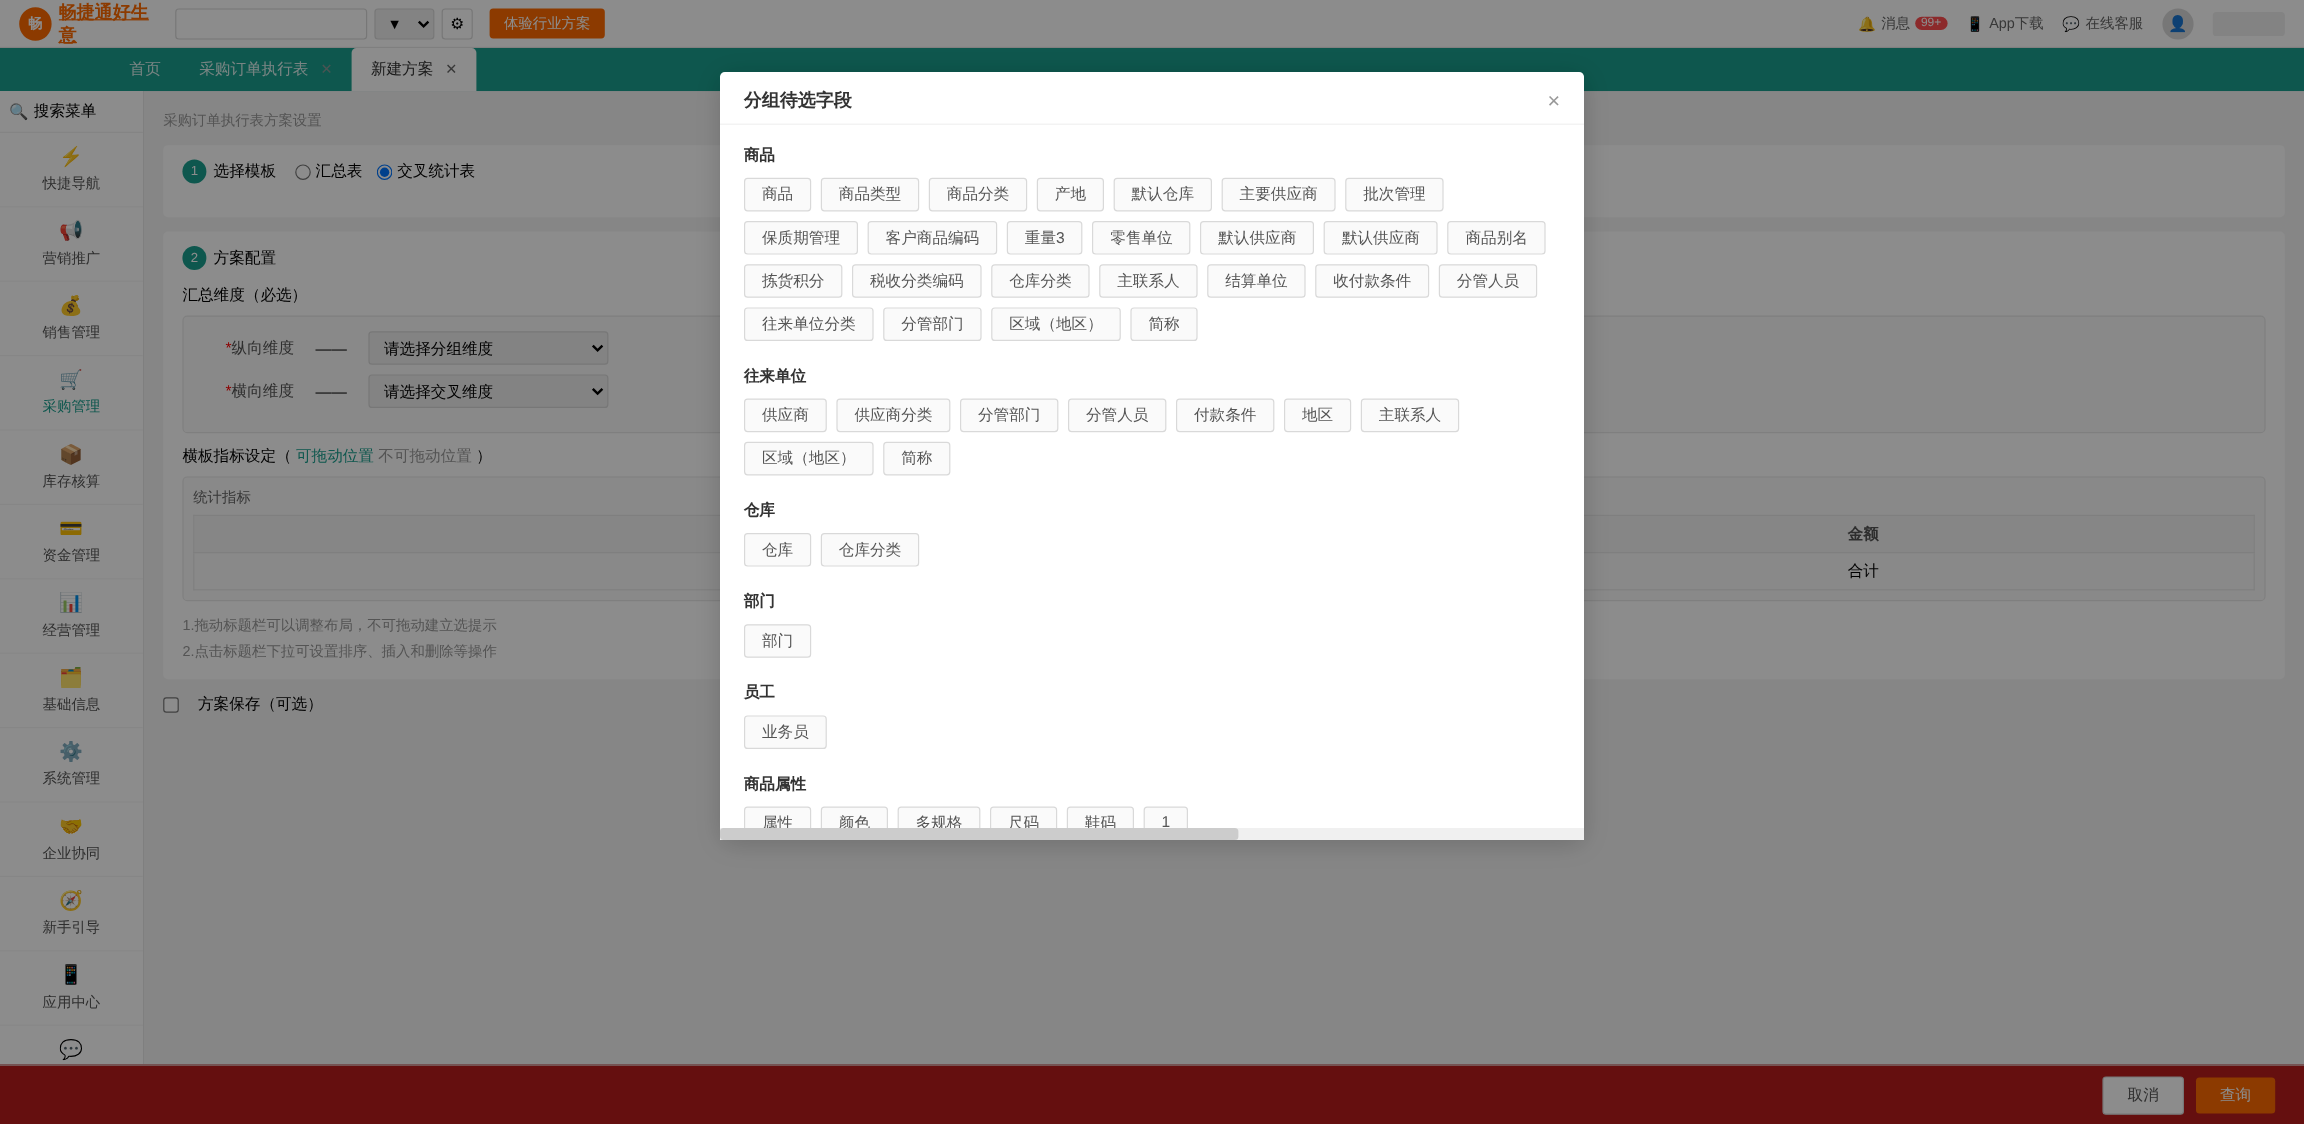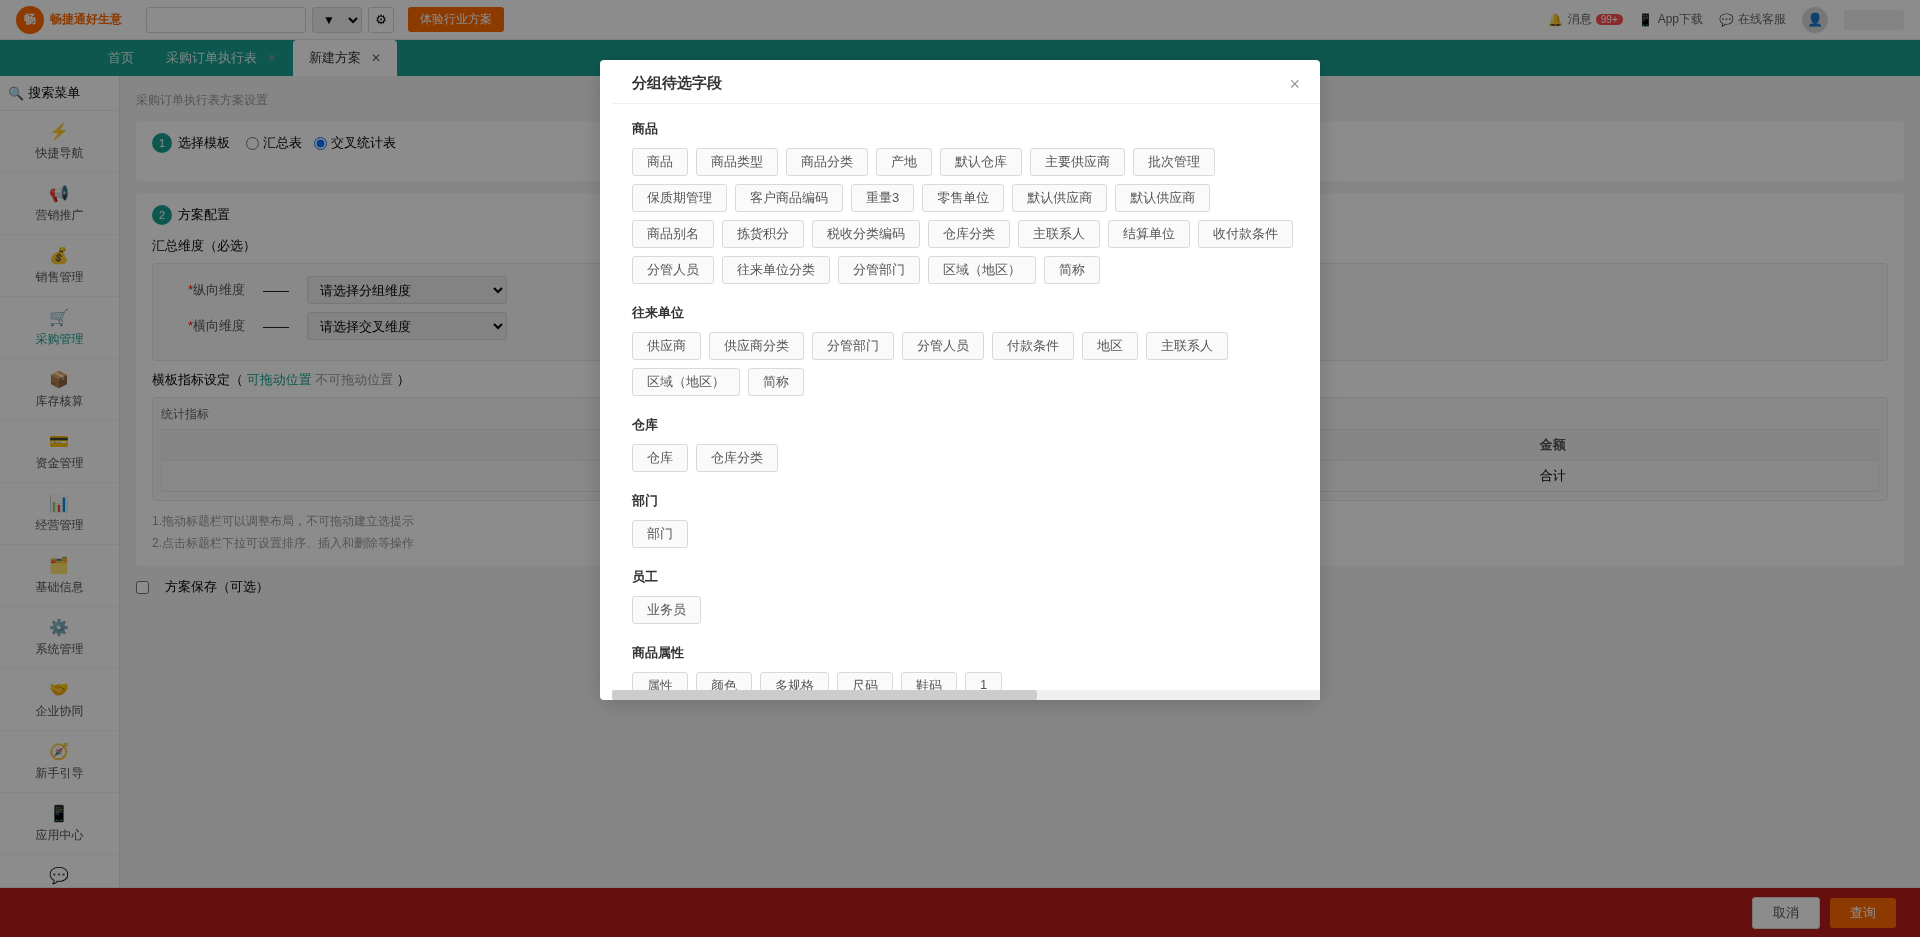--- a/index.html
+++ b/index.html
@@ -22,21 +22,21 @@
       gap: 6px;
       width: 120px;
     }
     .logo-icon {
       width: 28px; height: 28px;
       background: #ff6b00;
       border-radius: 50%;
       display: flex; align-items: center; justify-content: center;
       color: #fff; font-size: 12px; font-weight: bold;
     }
-    .logo-text { color: #ff6b00; font-size: 12px; font-weight: bold; }
+    .logo-text { color: #ff6b00; font-size: 15px; font-weight: bold; text-decoration: underline; }
     .header-search {
       display: flex; align-items: center; gap: 6px; margin-left: 10px;
     }
     .header-search input {
       width: 160px; height: 26px; border: 1px solid #d9d9d9; border-radius: 3px; padding: 0 8px; font-size: 12px;
     }
     .header-select {
       height: 26px; border: 1px solid #d9d9d9; border-radius: 3px; padding: 0 6px; font-size: 12px; width: 50px;
     }
     .gear-btn {
@@ -172,21 +172,20 @@
       background: rgba(0,0,0,0.45); z-index: 100;
       display: flex; align-items: flex-start; justify-content: center;
       padding-top: 60px;
     }
     .modal-dialog {
       background: #fff; border-radius: 4px; width: 720px;
       max-height: 640px;
       display: flex; flex-direction: column;
       box-shadow: 0 4px 24px rgba(0,0,0,0.18);
       position: relative;
-      padding-left: 12px;
     }
     .modal-header {
       display: flex; align-items: center; justify-content: space-between;
       padding: 14px 20px 10px;
       border-bottom: 1px solid #f0f0f0;
       flex-shrink: 0;
     }
     .modal-title { font-size: 15px; font-weight: 600; color: #333; }
     .modal-close { cursor: pointer; font-size: 18px; color: #999; line-height: 1; }
     .modal-body {

